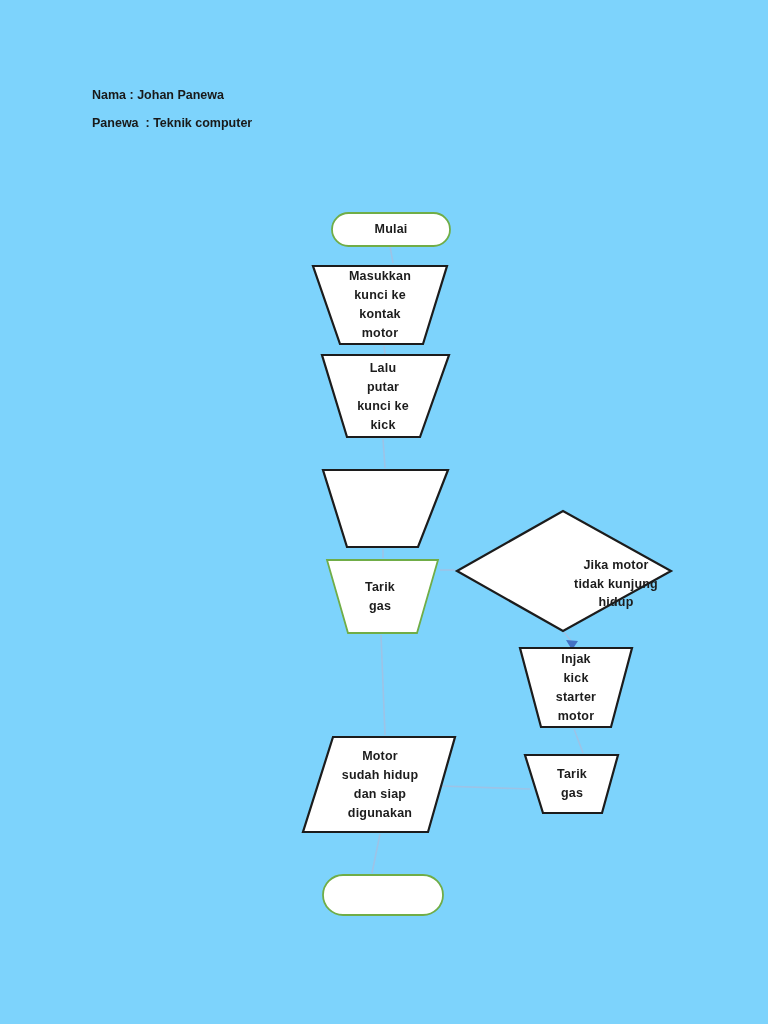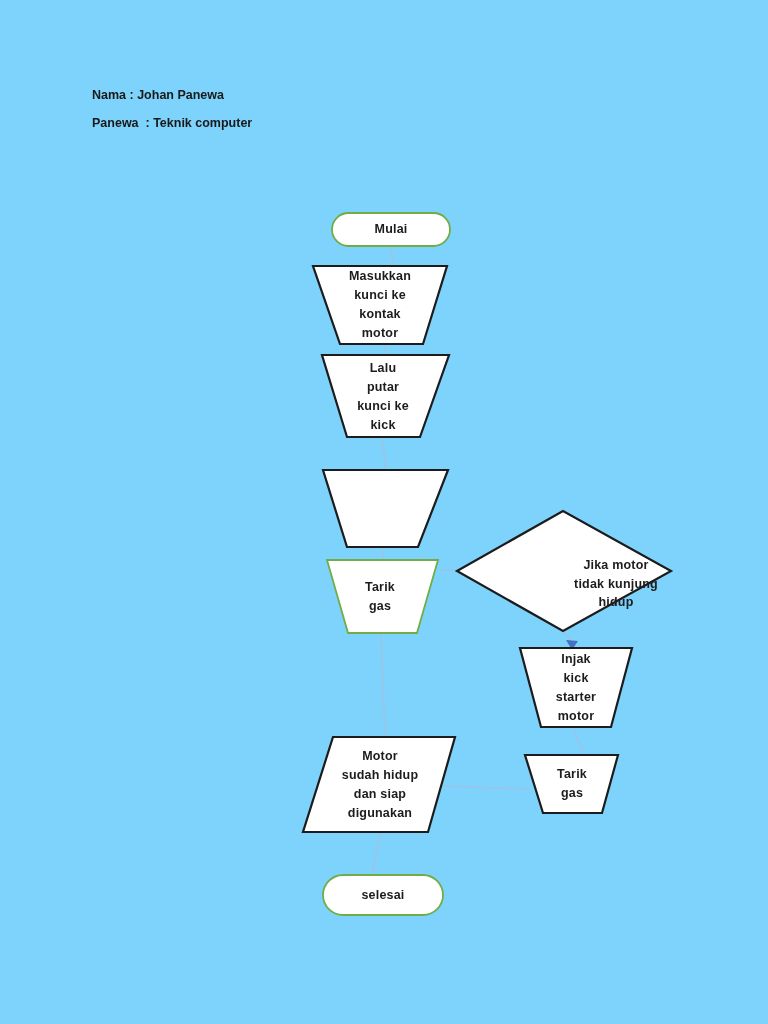--- a/index.html
+++ b/index.html
@@ -94,16 +94,15 @@
     <div class="node-label lbl-injak">Injak
 kick
 starter
 motor</div>
     <div class="node-label lbl-tarikgas2">Tarik
 gas</div>
     <div class="node-label lbl-motorhidup">Motor
 sudah hidup
 dan siap
 digunakan</div>
-    <div class="node-label lbl-selesai">selesai</div>
   </div>
 
 </div>
 
 </body></html>

